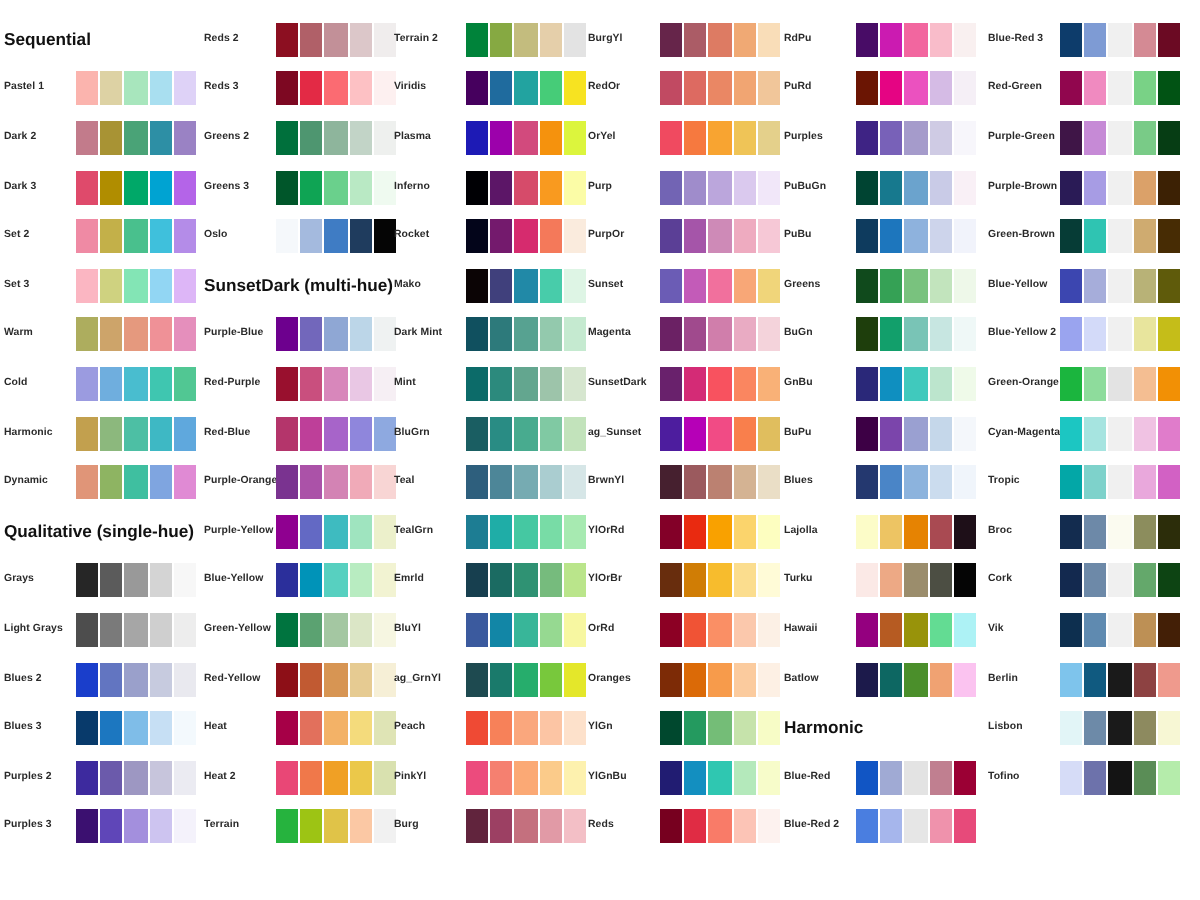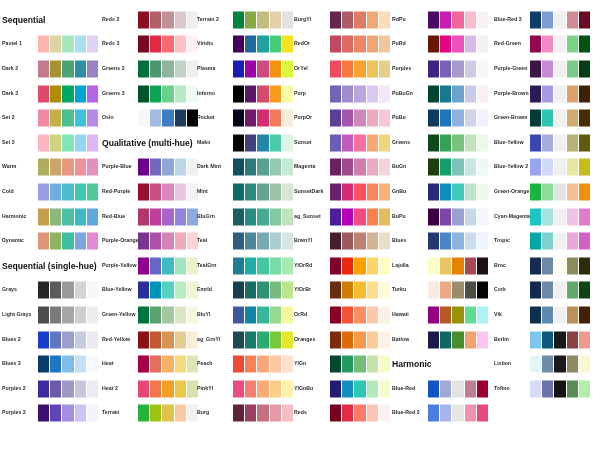--- a/index.html
+++ b/index.html
@@ -165,21 +165,21 @@
         <div class="row-label">Dynamic</div>
         <div class="ramp">
           <div class="swatch" style="background: rgb(224, 149, 120);"></div>
           <div class="swatch" style="background: rgb(142, 180, 98);"></div>
           <div class="swatch" style="background: rgb(63, 191, 160);"></div>
           <div class="swatch" style="background: rgb(127, 165, 224);"></div>
           <div class="swatch" style="background: rgb(224, 138, 212);"></div>
         </div>
       </div>
       <div class="row" style="top: 255px;">
-        <div class="section-title">Sequential (single-hue)</div>
+        <div class="section-title">Qualitative (single-hue)</div>
       </div>
       <div class="row" style="top: 279.6px;">
         <div class="row-label">Grays</div>
         <div class="ramp">
           <div class="swatch" style="background: rgb(38, 38, 38);"></div>
           <div class="swatch" style="background: rgb(91, 91, 91);"></div>
           <div class="swatch" style="background: rgb(153, 153, 153);"></div>
           <div class="swatch" style="background: rgb(212, 212, 212);"></div>
           <div class="swatch" style="background: rgb(247, 247, 247);"></div>
         </div>
@@ -280,21 +280,21 @@
         <div class="row-label">Oslo</div>
         <div class="ramp">
           <div class="swatch" style="background: rgb(245, 248, 251);"></div>
           <div class="swatch" style="background: rgb(164, 186, 222);"></div>
           <div class="swatch" style="background: rgb(63, 124, 196);"></div>
           <div class="swatch" style="background: rgb(31, 60, 94);"></div>
           <div class="swatch" style="background: rgb(5, 5, 5);"></div>
         </div>
       </div>
       <div class="row" style="top: 132px;">
-        <div class="section-title">Qualitative (multi-hue)</div>
+        <div class="section-title">SunsetDark (multi-hue)</div>
       </div>
       <div class="row" style="top: 156.6px;">
         <div class="row-label">Purple-Blue</div>
         <div class="ramp">
           <div class="swatch" style="background: rgb(109, 0, 142);"></div>
           <div class="swatch" style="background: rgb(114, 103, 187);"></div>
           <div class="swatch" style="background: rgb(143, 167, 212);"></div>
           <div class="swatch" style="background: rgb(188, 214, 232);"></div>
           <div class="swatch" style="background: rgb(239, 242, 242);"></div>
         </div>

